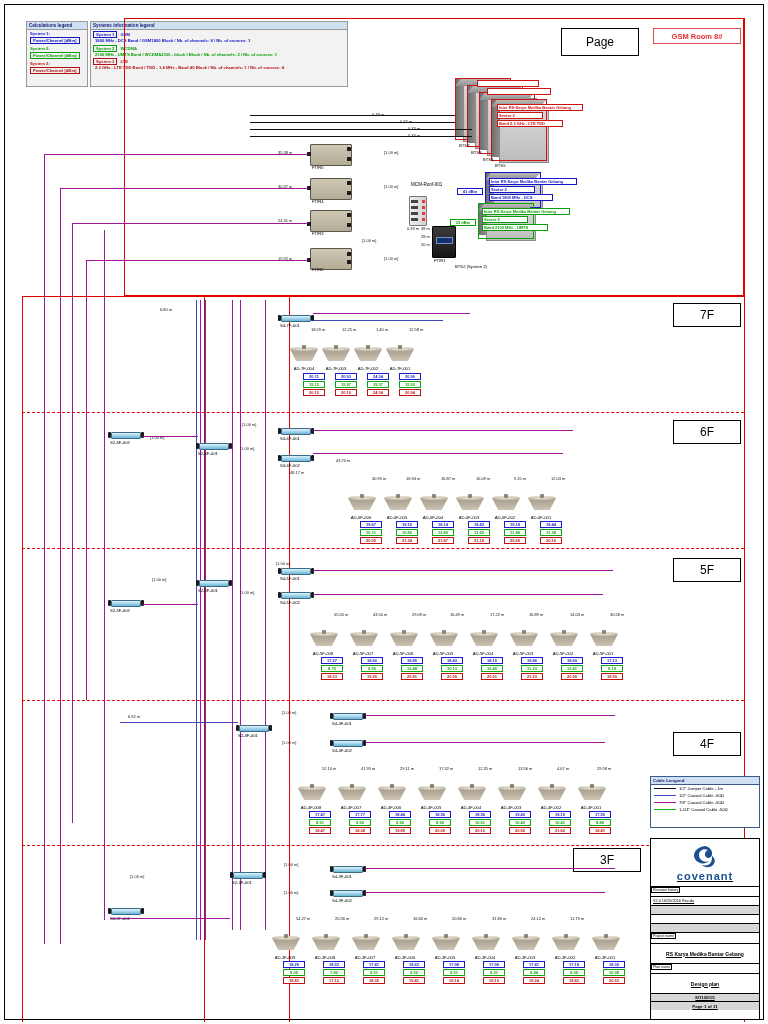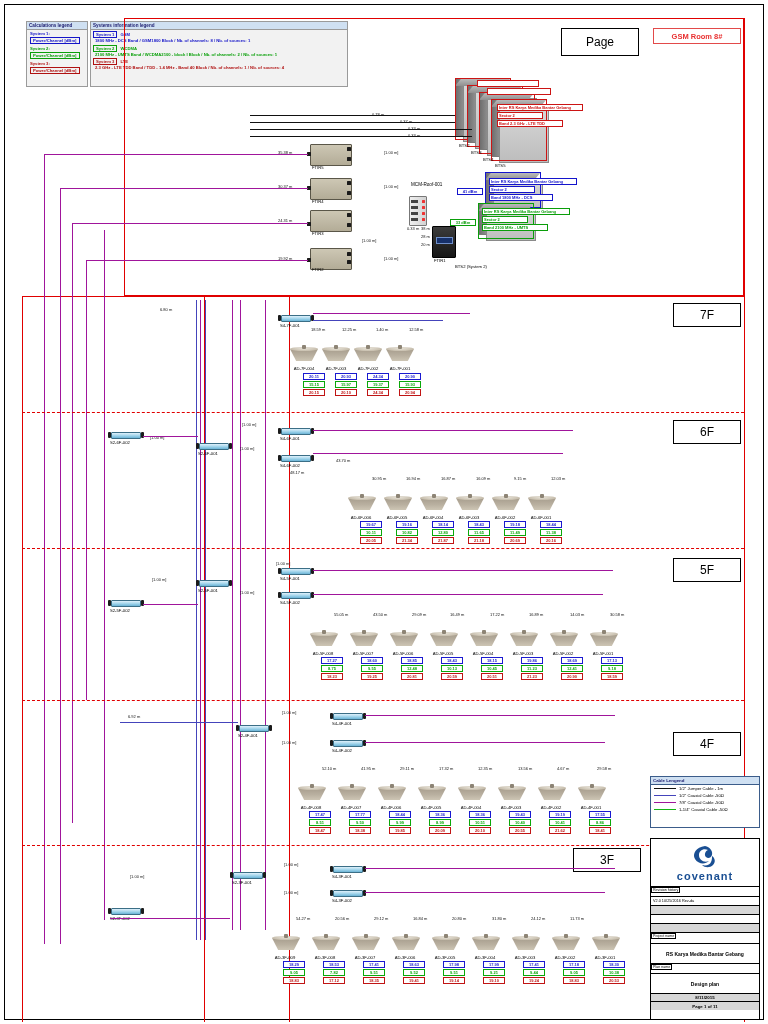--- a/index.html
+++ b/index.html
@@ -98,21 +98,21 @@
        background:linear-gradient(180deg,#3c3c3c,#151515);border:1px solid #000;border-radius:1px;}
   .ftir1 .scr{position:absolute;left:3px;top:10px;width:15px;height:5px;
        background:#16306a;border:1px solid #6f8fc9;}
   
   .cl-box{position:absolute;border:1px solid #3b5c8a;background:#fff;box-sizing:border-box;}
   .cl-hdr{background:#cfe0f2;font-size:4.4px;font-weight:bold;color:#1a1a6e;
           padding:1px 2px;border-bottom:1px solid #3b5c8a;}
   .cl-row{display:flex;align-items:center;gap:3px;padding:1px 3px;font-size:4.2px;}
   .cl-swatch{width:22px;height:0;border-top:1.4px solid;}
   .tb{position:absolute;border:1px solid #000;box-sizing:border-box;background:#fff;}
-  .tb-sub{border-bottom:1px solid #000;box-sizing:border-box;position:relative;}
+  .tb-sub{border-bottom:1px solid #000;box-sizing:border-box;position:relative;text-decoration:underline;}
   .tb-cap{position:absolute;left:0;top:0;border:1px solid #000;background:#fff;
           font-size:3.6px;padding:0 1px;}
   .tb-ctr{display:flex;align-items:center;justify-content:center;
           font-size:5px;font-weight:bold;height:100%;text-align:center;}
   .tb-band{background:#d7d7d7;}
   .cov-name{font-family:"Liberation Sans",sans-serif;font-weight:bold;
             letter-spacing:1px;font-size:11px;color:#1a4f93;text-align:center;}
 </style>
 </head>
 <body>

